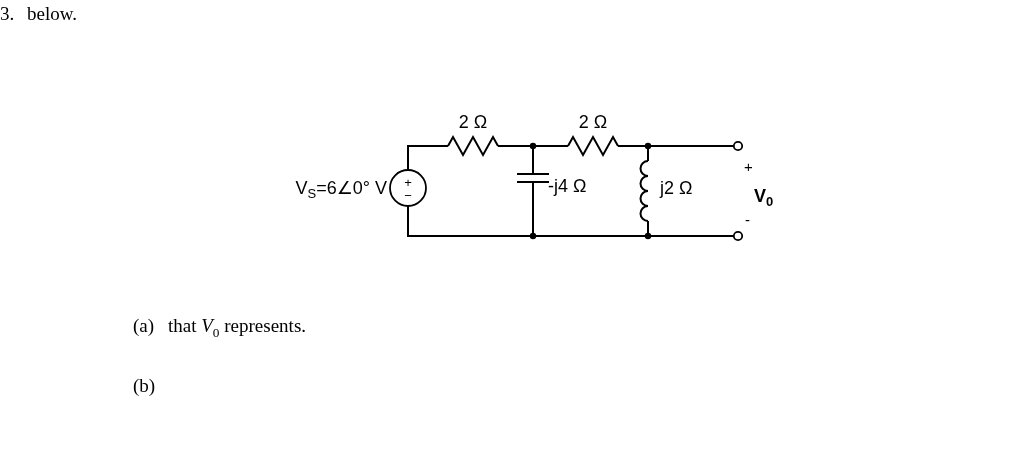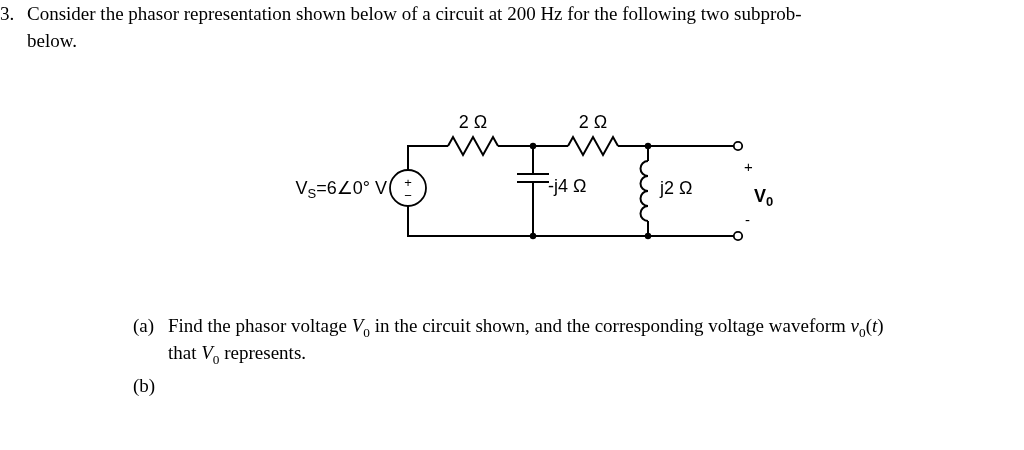--- a/index.html
+++ b/index.html
@@ -43,21 +43,20 @@
     font-family:"Liberation Sans","DejaVu Sans",sans-serif;
     font-size:15px;fill:#000;
   }
 </style>
 </head>
 <body>
 
 <div id="problem">
   <span class="pnum">3.</span>
   <span class="ptext">
-    <div>Consider the phasor representation shown below of a circuit at 200 Hz for the following two subprob-</div>
     <div>below.</div>
   </span>
 </div>
 
 <svg id="circuit" width="520" height="160" viewBox="0 0 520 160" xmlns="http://www.w3.org/2000/svg">
 
   <path class="wire" d="M140,67 L140,43 L180,43"></path>
   <path class="wire" d="M230,43 L300,43"></path>
   <path class="wire" d="M350,43 L466,43"></path>
   <path class="wire" d="M140,103 L140,133 L466,133"></path>
@@ -97,21 +96,20 @@
   <text class="sign" x="476" y="69">+</text>
   <text class="clabel-bold" x="486" y="99">
     <tspan>V</tspan><tspan font-size="13" dy="4">0</tspan>
   </text>
   <text class="sign" x="477" y="122">-</text>
 </svg>
 
 <div id="part-a" class="part">
   <span class="plabel">(a)</span>
   <span>
-    <div>Find the phasor voltage <i>V</i><sub>0</sub> in the circuit shown, and the corresponding voltage waveform <i>v</i><sub>0</sub>(<i>t</i>)</div>
     <div>that <i>V</i><sub>0</sub> represents.</div>
   </span>
 </div>
 
 <div id="part-b" class="part">
   <span class="plabel">(b)</span>
   <span>
   </span>
 </div>
 

